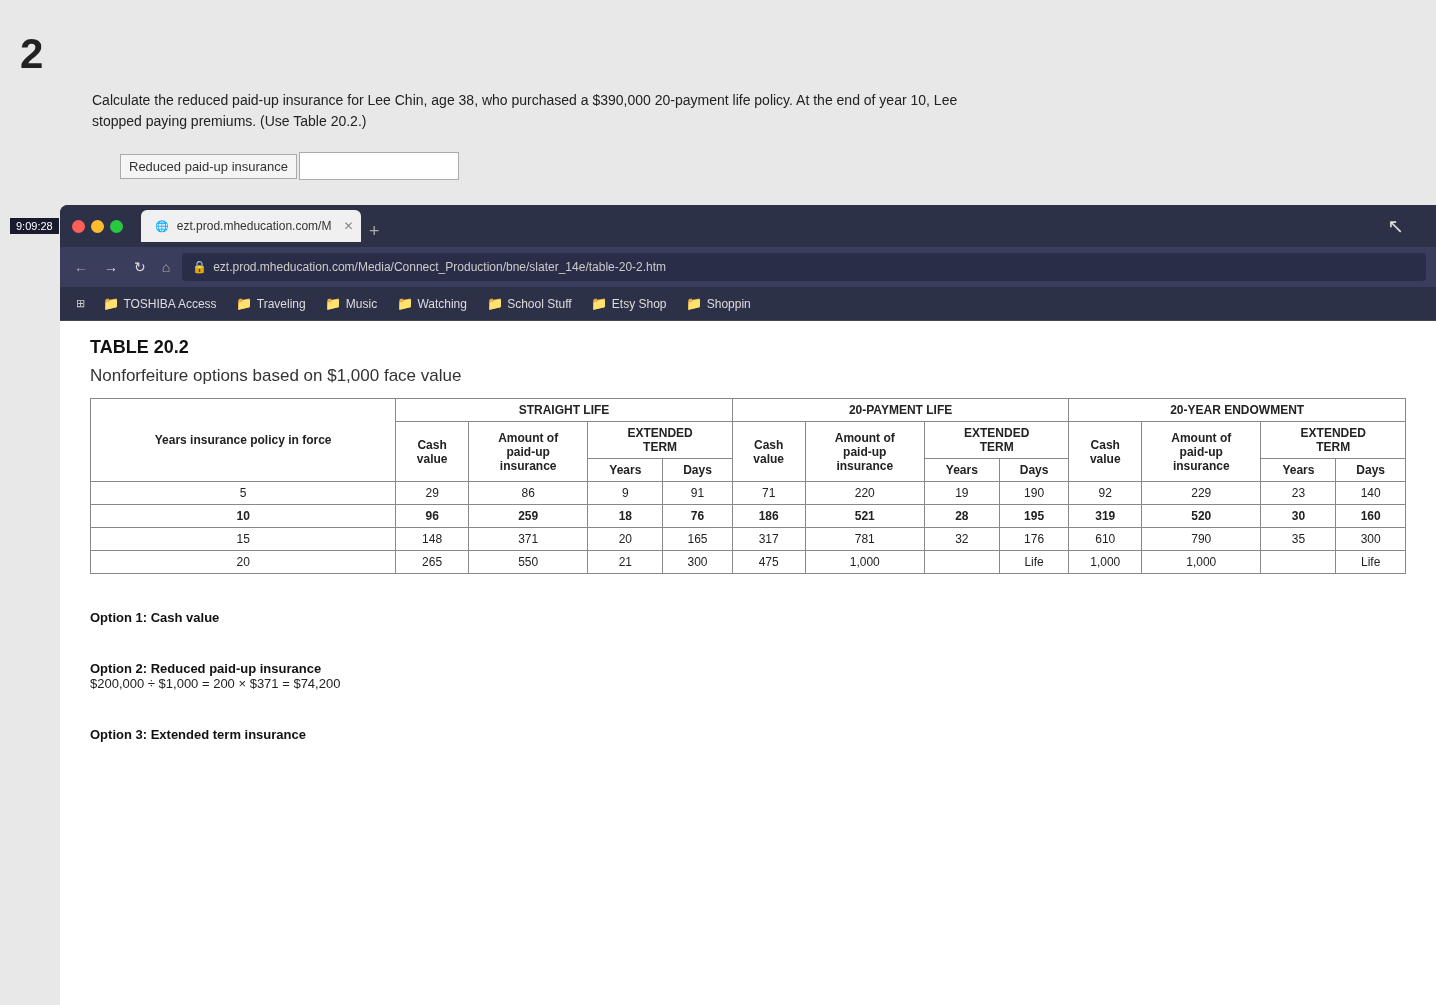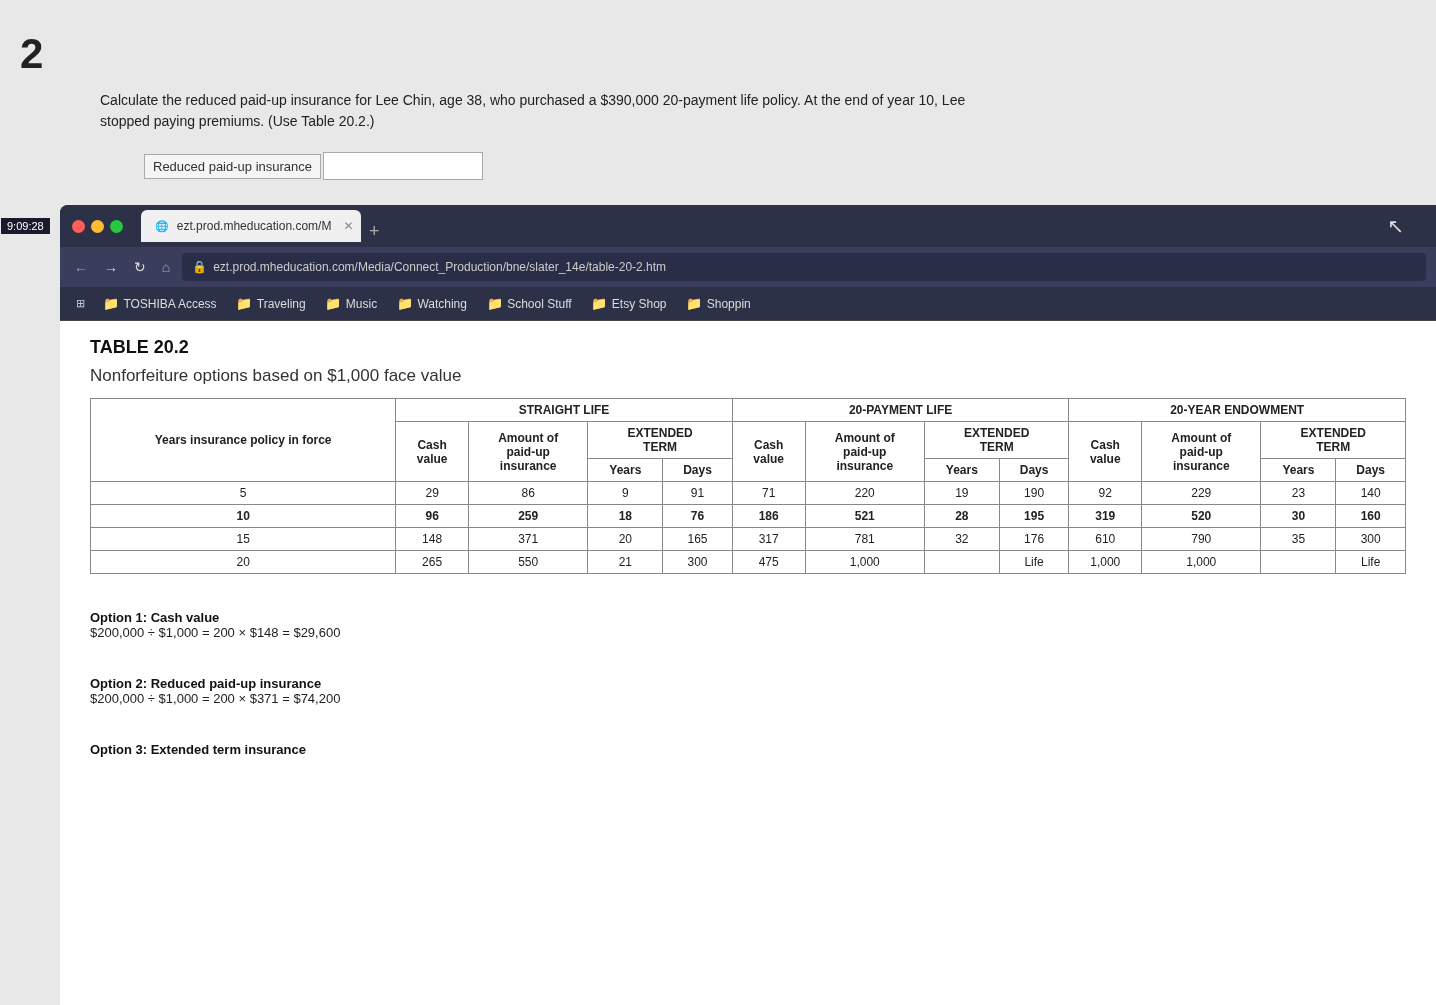--- a/index.html
+++ b/index.html
@@ -26,29 +26,29 @@
       color: #222;
       position: absolute;
       top: 30px;
       left: 20px;
     }
 
     .problem-text {
       font-size: 14px;
       color: #222;
       line-height: 1.5;
-      margin-left: 40px;
+      margin-left: 32px;
       margin-top: 30px;
       max-width: 900px;
     }
 
     .answer-area {
       display: flex;
       align-items: center;
-      margin-left: 84px;
+      margin-left: 60px;
       margin-top: 20px;
       gap: 2px;
     }
 
     .answer-label {
       font-size: 13px;
       color: #333;
       border: 1px solid #aaa;
       padding: 4px 8px;
       background: #f5f5f5;
@@ -291,21 +291,21 @@
     }
 
     .option-formula {
       font-size: 13px;
       color: #222;
     }
 
     .time-badge {
       position: absolute;
       top: 218px;
-      left: 1px;
+      left: 10px;
       background: #1a1a2e;
       color: white;
       font-size: 11px;
       padding: 2px 6px;
       z-index: 10;
     }
   </style>
 </head>
 <body>
 
@@ -483,21 +483,20 @@
           <td>1,000</td>
           <td></td>
           <td>Life</td>
         </tr>
       </tbody>
     </table>
 
     <div class="options-section">
       <div class="option-block">
         <div class="option-heading">Option 1: Cash value</div>
-        <div class="option-formula">$200,000 ÷ $1,000 = 200 × $148 = $29,600</div>
       </div>
       <div class="option-block">
         <div class="option-heading">Option 2: Reduced paid-up insurance</div>
         <div class="option-formula">$200,000 ÷ $1,000 = 200 × $371 = $74,200</div>
       </div>
       <div class="option-block">
         <div class="option-heading">Option 3: Extended term insurance</div>
       </div>
     </div>
 

